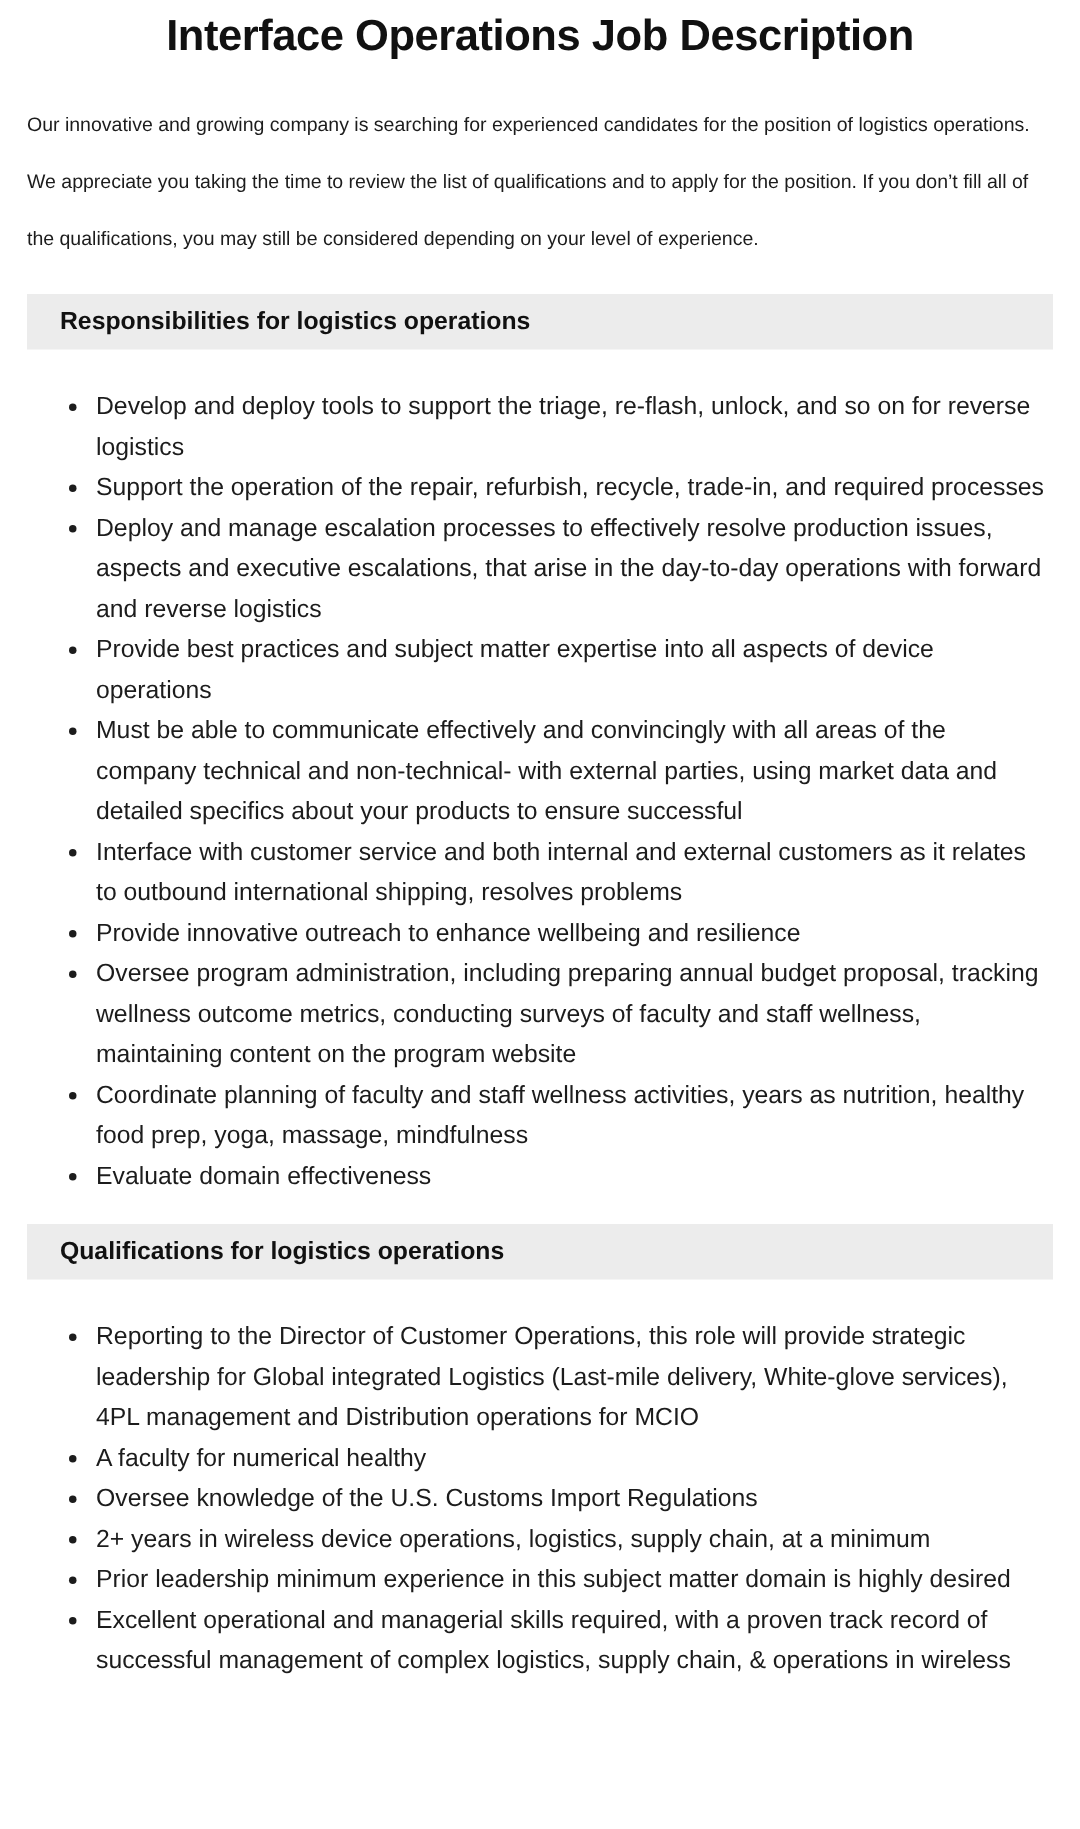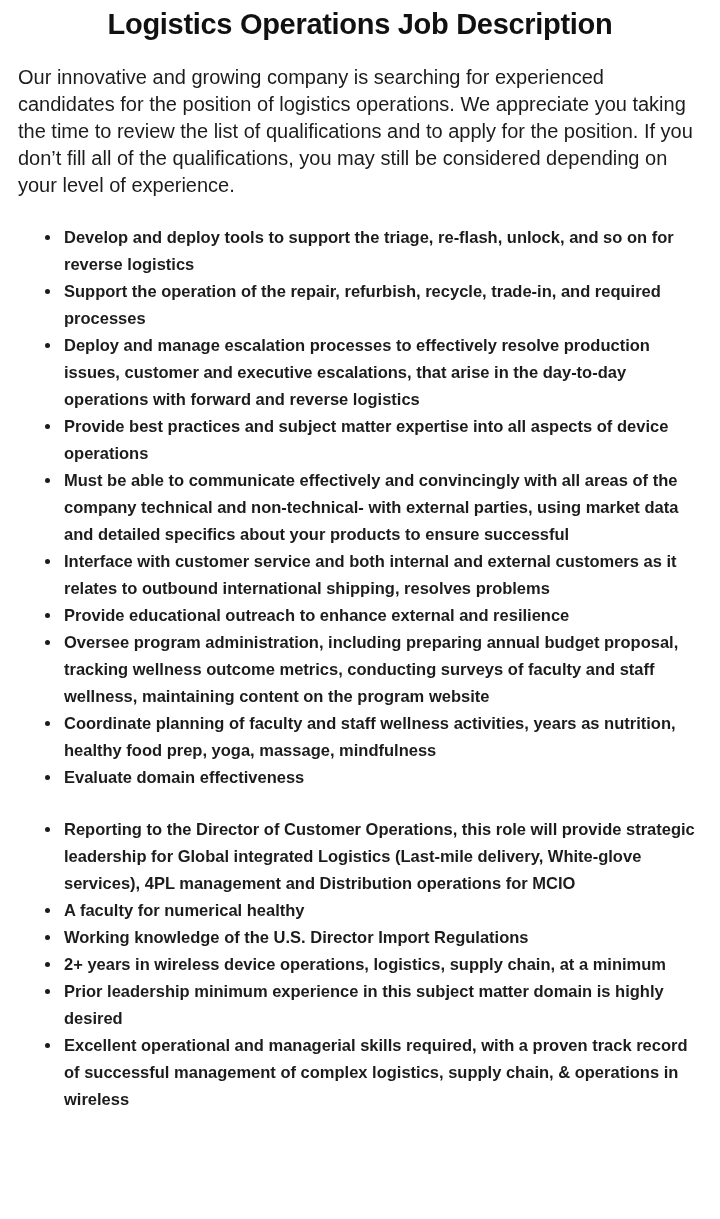--- a/index.html
+++ b/index.html
@@ -23,70 +23,71 @@
     padding-top: 6px;
     text-align: center;
     font-size: 29px;
     font-weight: 700;
     letter-spacing: -0.3px;
     line-height: 36px;
     color: #111111;
   }
   .intro {
     margin: 22px 18px 0 18px;
-    font-size: 20px;
-    line-height: 27px;
+    font-size: 13px;
+    line-height: 38px;
   }
   .section-heading {
     margin: 18px 18px 0 18px;
     background: #ececec;
     font-size: 16.5px;
     font-weight: 700;
     color: #111111;
     padding: 9px 12px 9px 22px;
   }
   ul.bullet-list {
     margin: 25px 18px 0 0;
     padding-left: 62px;
     font-size: 16.5px;
     line-height: 27px;
     list-style-type: disc;
   }
   ul.bullet-list li {
     margin: 0;
     padding-left: 2px;
-    font-weight: bold;
   }
 </style>
 </head>
 <body>
 
 <div class="page">
 
-  <h1 class="page-title">Logistics Operations Job Description</h1>
+  <h1 class="page-title">Interface Operations Job Description</h1>
 
   <p class="intro">Our innovative and growing company is searching for experienced candidates for the position of logistics operations. We appreciate you taking the time to review the list of qualifications and to apply for the position. If you don’t fill all of the qualifications, you may still be considered depending on your level of experience.</p>
 
+  <div class="section-heading">Responsibilities for logistics operations</div>
 
   <ul class="bullet-list">
     <li>Develop and deploy tools to support the triage, re-flash, unlock, and so on for reverse logistics</li>
     <li>Support the operation of the repair, refurbish, recycle, trade-in, and required processes</li>
-    <li>Deploy and manage escalation processes to effectively resolve production issues, customer and executive escalations, that arise in the day-to-day operations with forward and reverse logistics</li>
+    <li>Deploy and manage escalation processes to effectively resolve production issues, aspects and executive escalations, that arise in the day-to-day operations with forward and reverse logistics</li>
     <li>Provide best practices and subject matter expertise into all aspects of device operations</li>
     <li>Must be able to communicate effectively and convincingly with all areas of the company technical and non-technical- with external parties, using market data and detailed specifics about your products to ensure successful</li>
     <li>Interface with customer service and both internal and external customers as it relates to outbound international shipping, resolves problems</li>
-    <li>Provide educational outreach to enhance external and resilience</li>
+    <li>Provide innovative outreach to enhance wellbeing and resilience</li>
     <li>Oversee program administration, including preparing annual budget proposal, tracking wellness outcome metrics, conducting surveys of faculty and staff wellness, maintaining content on the program website</li>
     <li>Coordinate planning of faculty and staff wellness activities, years as nutrition, healthy food prep, yoga, massage, mindfulness</li>
     <li>Evaluate domain effectiveness</li>
   </ul>
 
+  <div class="section-heading">Qualifications for logistics operations</div>
 
   <ul class="bullet-list">
     <li>Reporting to the Director of Customer Operations, this role will provide strategic leadership for Global integrated Logistics (Last-mile delivery, White-glove services), 4PL management and Distribution operations for MCIO</li>
     <li>A faculty for numerical healthy</li>
-    <li>Working knowledge of the U.S. Director Import Regulations</li>
+    <li>Oversee knowledge of the U.S. Customs Import Regulations</li>
     <li>2+ years in wireless device operations, logistics, supply chain, at a minimum</li>
     <li>Prior leadership minimum experience in this subject matter domain is highly desired</li>
     <li>Excellent operational and managerial skills required, with a proven track record of successful management of complex logistics, supply chain, &amp; operations in wireless</li>
   </ul>
 
 </div>
 
 </body></html>

